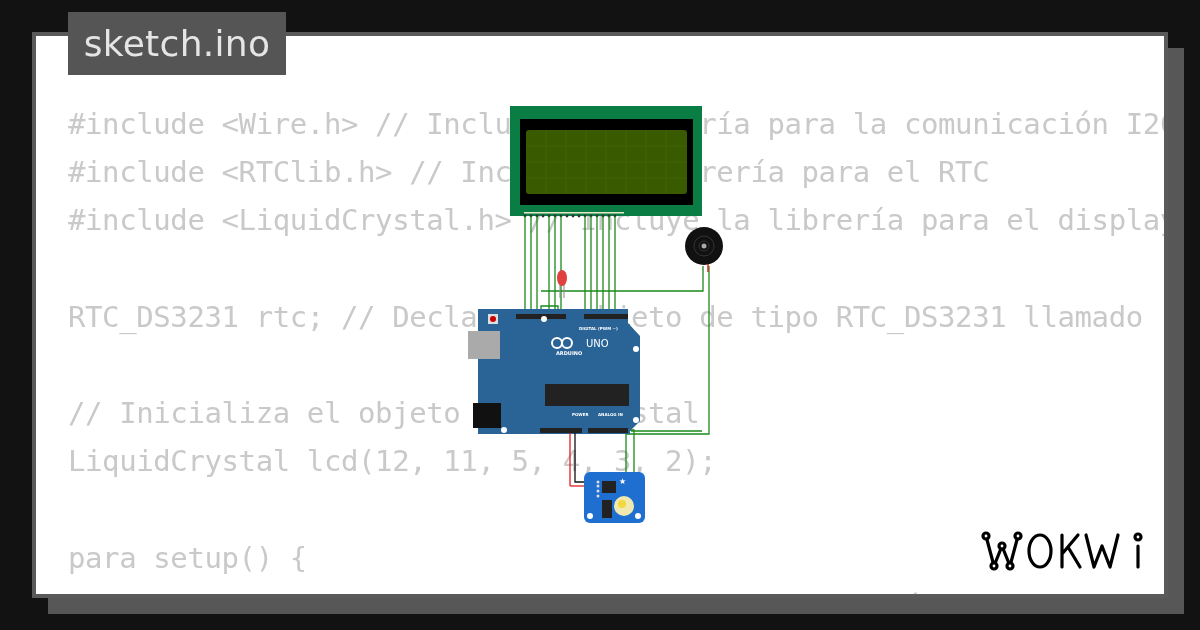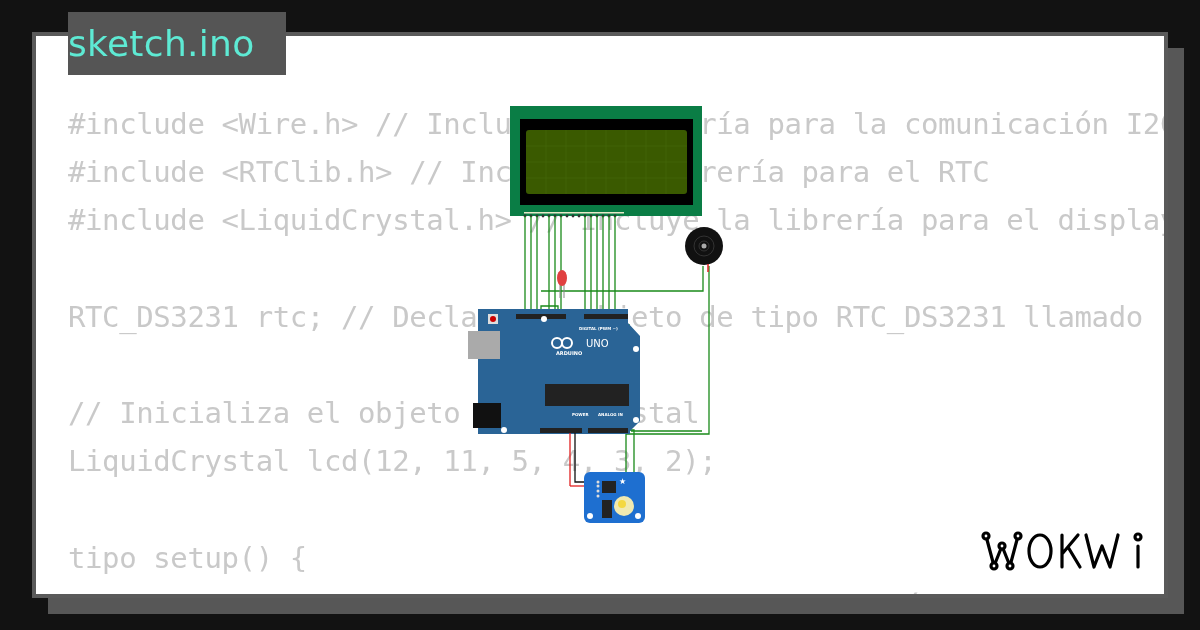--- a/index.html
+++ b/index.html
@@ -1,41 +1,41 @@
 <!DOCTYPE html>
 <html><head>
 <meta charset="utf-8">
 <style>
   html, body { margin:0; padding:0; }
   body { width:1200px; height:630px; background:#121212; position:relative; overflow:hidden; font-family:"DejaVu Sans", sans-serif; }
   .shadow { position:absolute; left:48px; top:48px; width:1136px; height:566px; background:#575757; }
   .frame { position:absolute; left:32px; top:32px; width:1136px; height:566px; background:#5a5a5a; }
   .panel { position:absolute; left:36px; top:36px; width:1128px; height:558px; background:#ffffff; overflow:hidden; }
-  .title-tab { position:absolute; left:68px; top:12px; width:218px; height:63px; background:#555555; color:#5eead4; font-size:36px; line-height:63px; text-align:left; letter-spacing:0.3px; z-index:5; }
+  .title-tab { position:absolute; left:68px; top:12px; width:218px; height:63px; background:#555555; color:#e5e5e5; font-size:36px; line-height:63px; text-align:center; letter-spacing:0.3px; z-index:5; }
   .code { position:absolute; left:32px; top:64px; margin:0; color:#c9c9c9; font-size:29px; line-height:48.2px; white-space:pre; letter-spacing:-0.4px; }
   .diagram { position:absolute; left:0; top:0; width:1128px; height:558px; }
   .logo { position:absolute; left:944px; top:492px; width:170px; height:46px; }
 </style>
 </head>
 <body>
 
 <div class="shadow"></div>
 <div class="frame"></div>
 
 <div class="panel">
   <pre class="code"><span>#include &lt;Wire.h&gt; // Incluye la librería para la comunicación I2C</span>
 <span>#include &lt;RTClib.h&gt; // Incluye la librería para el RTC</span>
 <span>#include &lt;LiquidCrystal.h&gt; // Incluye la librería para el display LCD</span>
 <span></span>
 <span>RTC_DS3231 rtc; // Declara un objeto de tipo RTC_DS3231 llamado rtc</span>
 <span></span>
 <span>// Inicializa el objeto LiquidCrystal</span>
 <span>LiquidCrystal lcd(12, 11, 5, 4, 3, 2);</span>
 <span></span>
-<span>tipo setup() {</span>
+<span>para setup() {</span>
 <span>  Serial.begin(9600); // Inicializa la comunicación serial a 9600 baudios</span></pre>
 
   <svg class="diagram" viewBox="0 0 1128 558" xmlns="http://www.w3.org/2000/svg">
 
     <g>
       <rect x="474" y="70" width="192" height="110" fill="#0a7d45"></rect>
       <rect x="484" y="83" width="173" height="86" fill="#000"></rect>
       <rect x="490" y="94" width="161" height="64" rx="3" fill="#3a5a00"></rect>
       <g stroke="#476a0a" stroke-width="0.6">
         <line x1="490" y1="110" x2="651" y2="110"></line>

